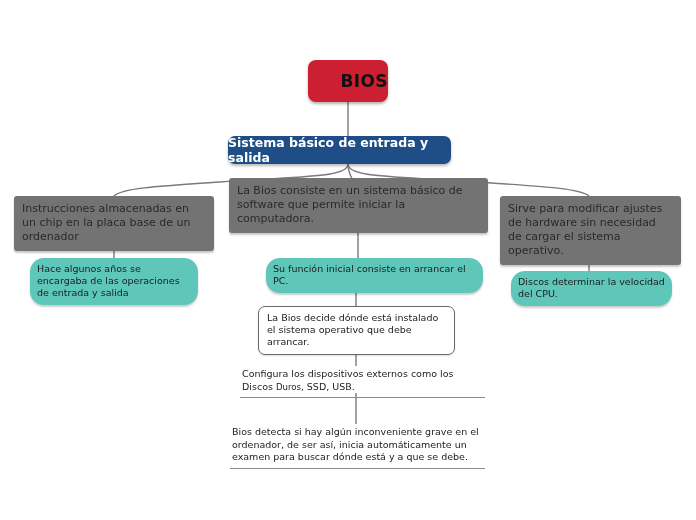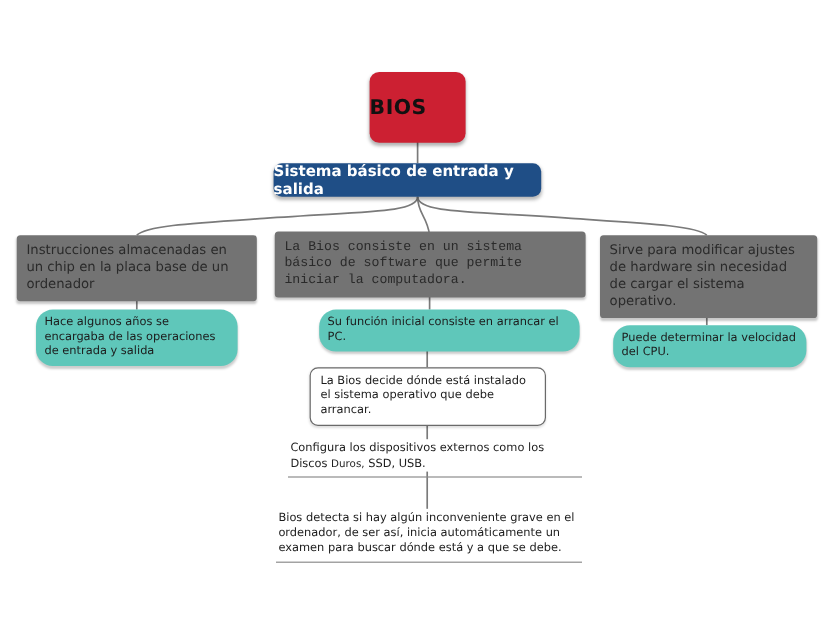--- a/index.html
+++ b/index.html
@@ -36,26 +36,26 @@
   .node {
     position: absolute;
     box-sizing: border-box;
   }
 
   
   .node-root {
     left: 308px;
     top: 60px;
     width: 80px;
-    height: 59px;
+    height: 42px;
     background: #cc2032;
     border-radius: 8px;
     display: flex;
     align-items: center;
-    justify-content: flex-start;
+    justify-content: flex-end;
     box-shadow: 0 2px 3px rgba(0,0,0,0.30);
   }
   .node-root .txt {
     color: #111111;
     font-size: 17px;
     font-weight: bold;
     letter-spacing: 0.4px;
   }
 
   
@@ -84,21 +84,21 @@
     padding: 6px 8px 7px 8px;
     box-shadow: 0 2px 2px rgba(0,0,0,0.22);
   }
   .node-tan .txt {
     color: #2a2a2a;
     font-size: 11px;
     line-height: 14px;
     display: block;
   }
   .tan-1 { left: 14px;  top: 196px; width: 200px; }
-  .tan-2 { left: 229px; top: 193px; width: 259px; font-family: Liberation Mono, monospace; }
+  .tan-2 { left: 229px; top: 178px; width: 259px; }
   .tan-3 { left: 500px; top: 196px; width: 181px; }
 
   
   .node-teal {
     background: #5fc7ba;
     border-radius: 14px;
     padding: 5px 7px 6px 7px;
     box-shadow: 0 2px 2px rgba(0,0,0,0.20);
   }
   .node-teal .txt {
@@ -198,21 +198,21 @@
 
   <div class="node node-teal teal-1">
     <span class="txt">Hace algunos años se encargaba de las operaciones de entrada y salida</span>
   </div>
 
   <div class="node node-teal teal-2">
     <span class="txt">Su función inicial consiste en arrancar el PC.</span>
   </div>
 
   <div class="node node-teal teal-3">
-    <span class="txt">Puede determinar la velocidad del CPU.</span>
+    <span class="txt">Discos determinar la velocidad del CPU.</span>
   </div>
 
   <div class="node node-white">
     <span class="txt">La Bios decide dónde está instalado el sistema operativo que debe arrancar.</span>
   </div>
 
   <div class="node node-plain plain-1">
     <span class="txt"><span>Configura los dispositivos externos como los Discos </span><span class="smallcaps">Duros,</span><span> SSD, USB.</span></span>
   </div>
 

